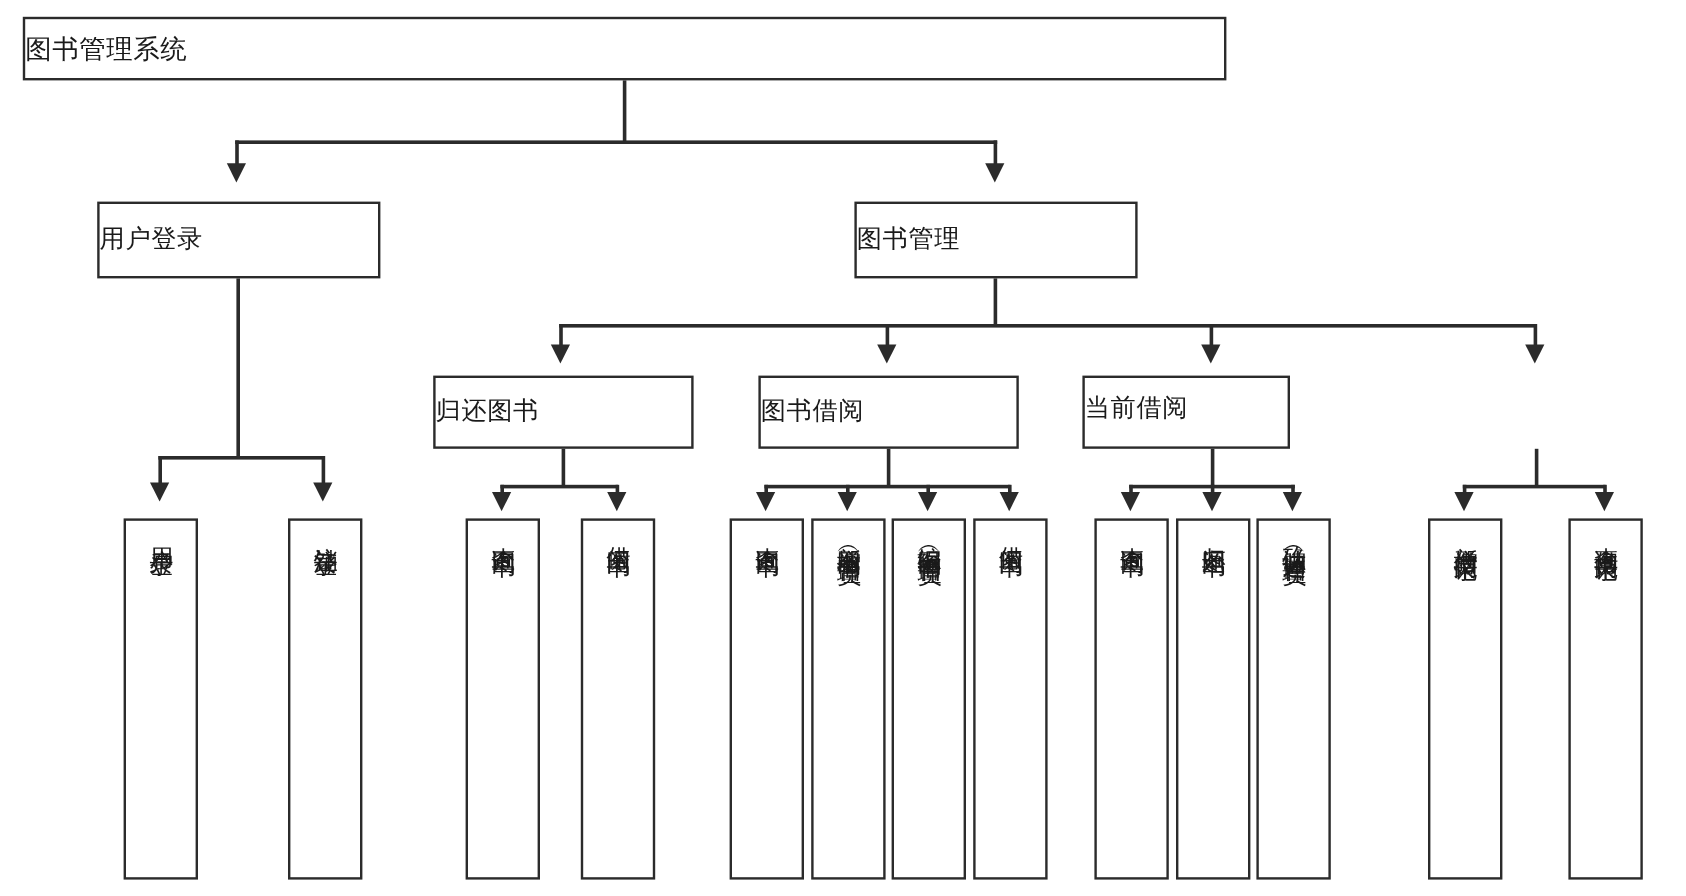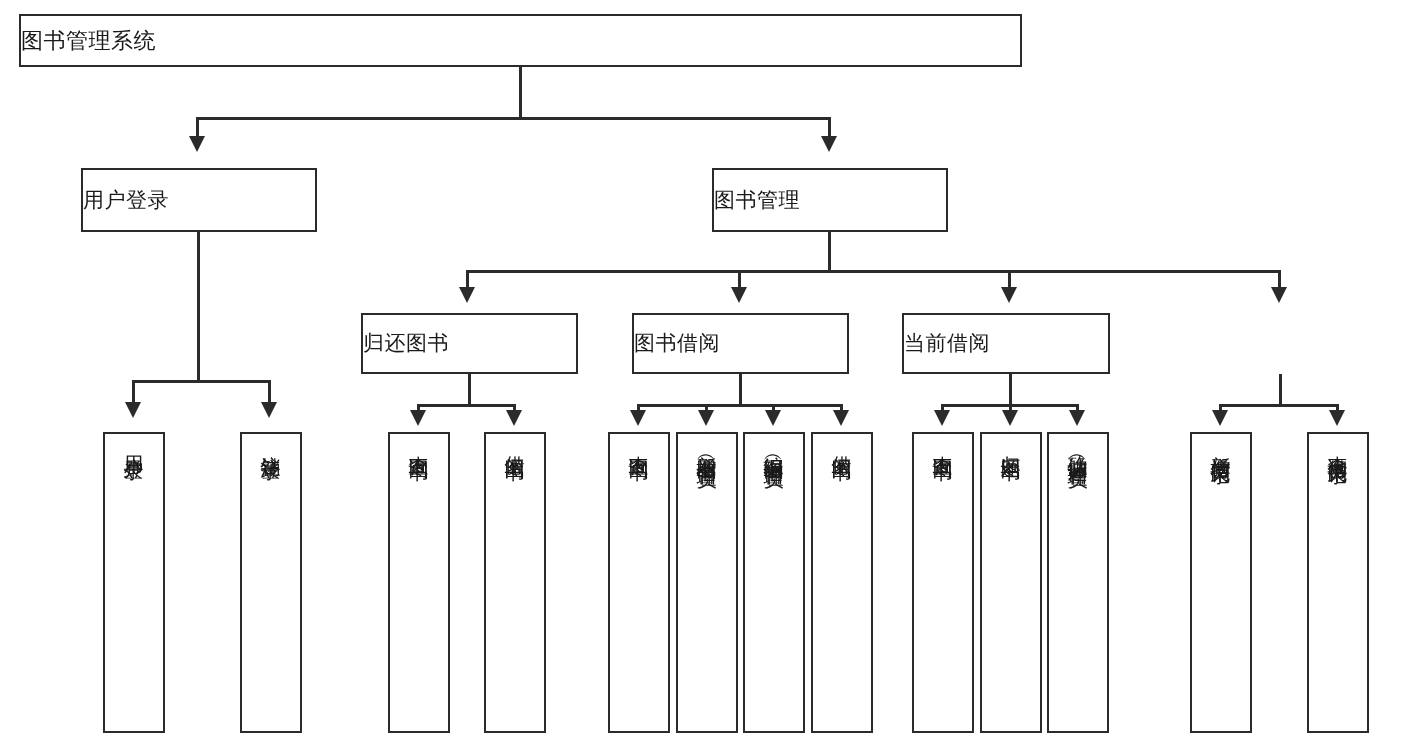--- a/index.html
+++ b/index.html
@@ -133,21 +133,21 @@
 
   <div class="ln v" style="left:1278px; top:270px; width:3px; height:20px;"></div>
   <div class="arrow" style="left:1271px; top:287px;"></div>
 
   <div class="node lvl3" style="left:361px; top:313px; width:217px; height:61px;">
     <span class="label">归还图书</span>
   </div>
   <div class="node lvl3" style="left:632px; top:313px; width:217px; height:61px;">
     <span class="label">图书借阅</span>
   </div>
-  <div class="node lvl3" style="left:902px; top:313px; width:208px; height:61px;">
+  <div class="node lvl3" style="left:902px; top:313px; width:173px; height:61px;font-family:Liberation Mono, monospace;">
     <span class="label">当前借阅</span>
   </div>
 
   <div class="ln v" style="left:468px; top:374px; width:3px; height:32px;"></div>
   <div class="ln h" style="left:417px; top:404px; width:98px; height:3px;"></div>
   <div class="ln v" style="left:417px; top:404px; width:3px; height:12px;"></div>
   <div class="arrow" style="left:410px; top:410px;"></div>
   <div class="ln v" style="left:513px; top:404px; width:3px; height:12px;"></div>
   <div class="arrow" style="left:506px; top:410px;"></div>
 

